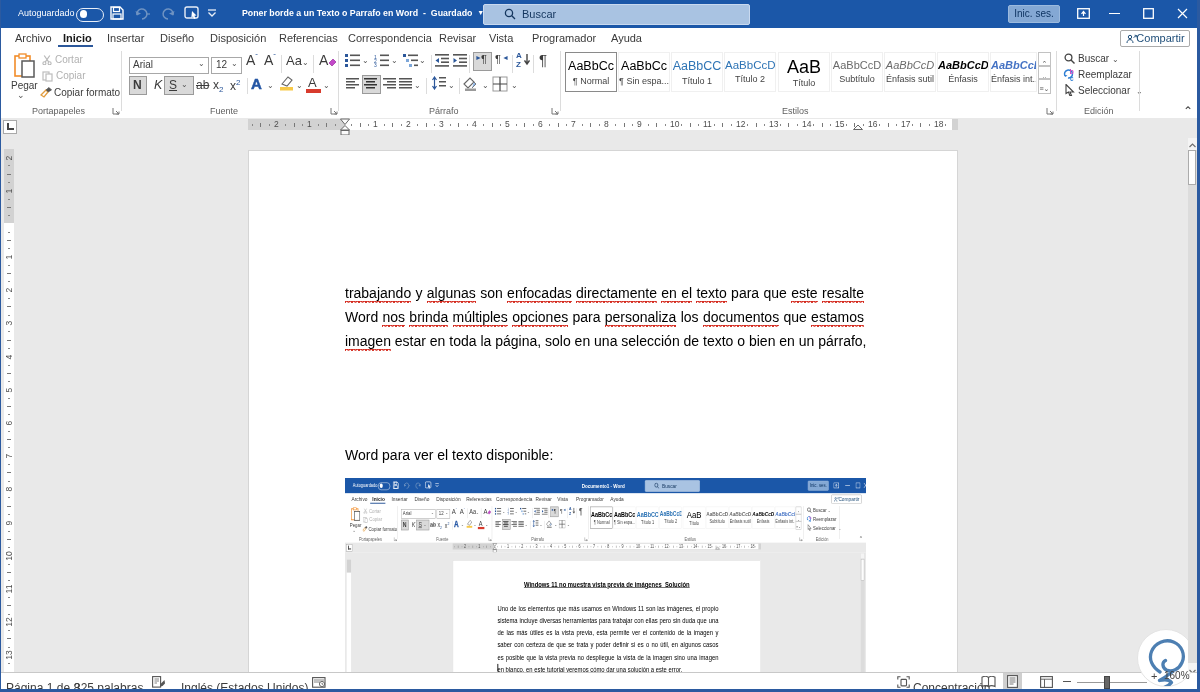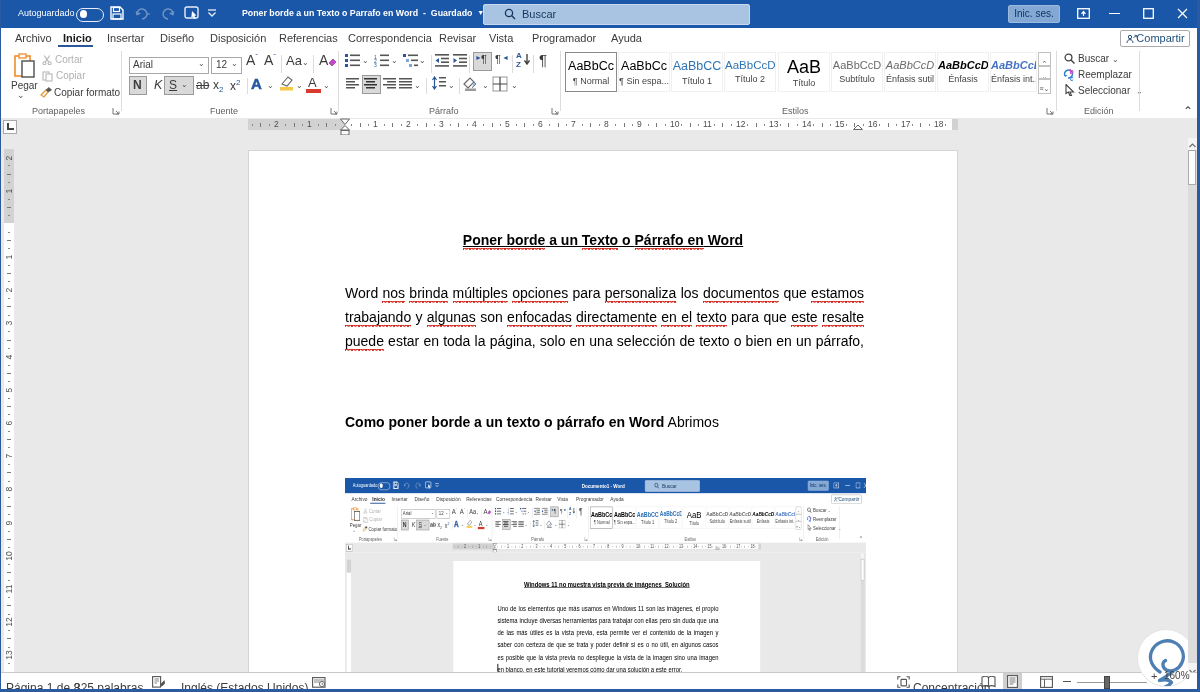--- a/index.html
+++ b/index.html
@@ -504,27 +504,26 @@
         <path d="M6 7.5 L10.5 12 H1.5 Z" fill="#fafafa" stroke="#666" stroke-width="1"></path>
         <rect x="2" y="12.5" width="8" height="4.5" fill="#fafafa" stroke="#666" stroke-width="1"></rect>
       </svg>
     <svg class="abs" style="left:852px;top:6px;" width="12" height="8" viewBox="0 0 12 8">
         <path d="M6 1 L10.5 5.5 H1.5 Z" fill="#fafafa" stroke="#666" stroke-width="1"></path>
       </svg>
   </div>
 
   <div class="abs docarea">
     <div class="page" id="mainpage">
-      <div class="doctext abs" style="left:0;top:81px;width:708px;text-align:center;font-size:14px;font-weight:bold;text-decoration:underline;"><span class="wv">Poner borde</span> a un <span class="wv">Texto</span> o <span class="wv">Párrafo en</span> Word</div>
       <div class="doctext para" style="top:130px;">
+        <div class="jline"><span class="wv">trabajando</span> y <span class="wv">algunas</span> son <span class="wv">enfocadas</span> <span class="wv">directamente</span> <span class="wv">en el</span> <span class="wv">texto</span> para que <span class="wv">este</span> <span class="wv">resalte</span></div>
         <div class="jline">Word <span class="wv">nos</span> <span class="wv">brinda</span> <span class="wv">múltiples</span> <span class="wv">opciones</span> para <span class="wv">personaliza</span> los <span class="wv">documentos</span> que <span class="wv">estamos</span></div>
-        <div class="jline"><span class="wv">trabajando</span> y <span class="wv">algunas</span> son <span class="wv">enfocadas</span> <span class="wv">directamente</span> <span class="wv">en el</span> <span class="wv">texto</span> para que <span class="wv">este</span> <span class="wv">resalte</span></div>
-        <div class="jline"><span class="wv">puede</span> estar en toda la página, solo en una selección de texto o bien en un párrafo,</div>
-      </div>
-      <div class="doctext abs" style="left:96px;top:263px;font-size:14px;"><b>Como poner borde a un texto o párrafo en Word</b> Abrimos</div>
+        <div class="jline"><span class="wv">imagen</span> estar en toda la página, solo en una selección de texto o bien en un párrafo,</div>
+      </div>
+      <div class="doctext abs" style="left:96px;top:296px;font-size:14px;">Word para ver el texto disponible:</div>
 
       <div class="abs" id="nest" style="left:96px;top:327px;width:521px;height:195px;overflow:hidden;">
         <div style="position:absolute;left:0;top:0;width:1200px;height:355px;transform:scale(0.4342,0.55);transform-origin:0 0;background:#fff;filter:blur(0.3px);">
 
   <div class="abs tbar">
     <span class="abs txt" style="left:18px;top:8px;">Autoguardado</span>
     <div class="abs toggle">
                 <div class="knob"></div>
               </div>
     <svg class="abs" style="left:110px;top:6px;" width="14" height="14" viewBox="0 0 14 14">

